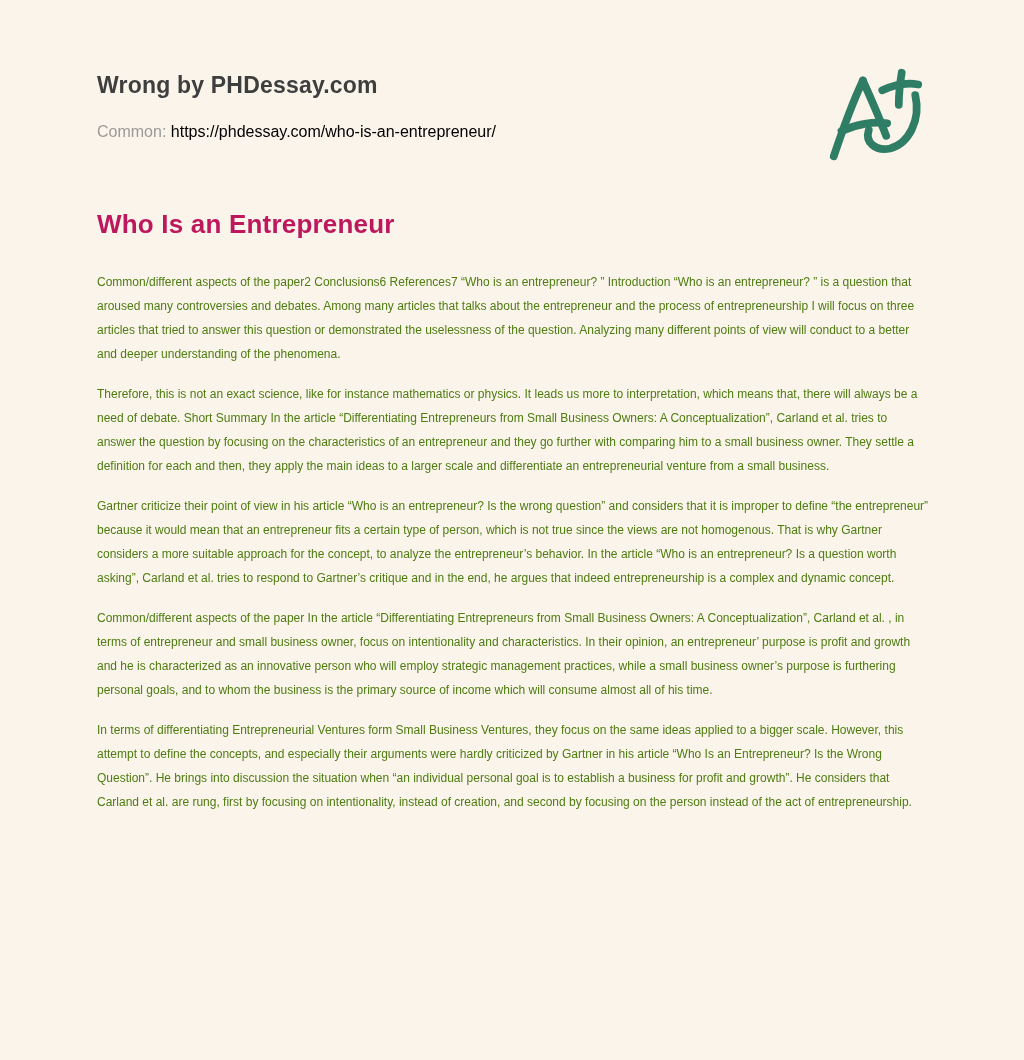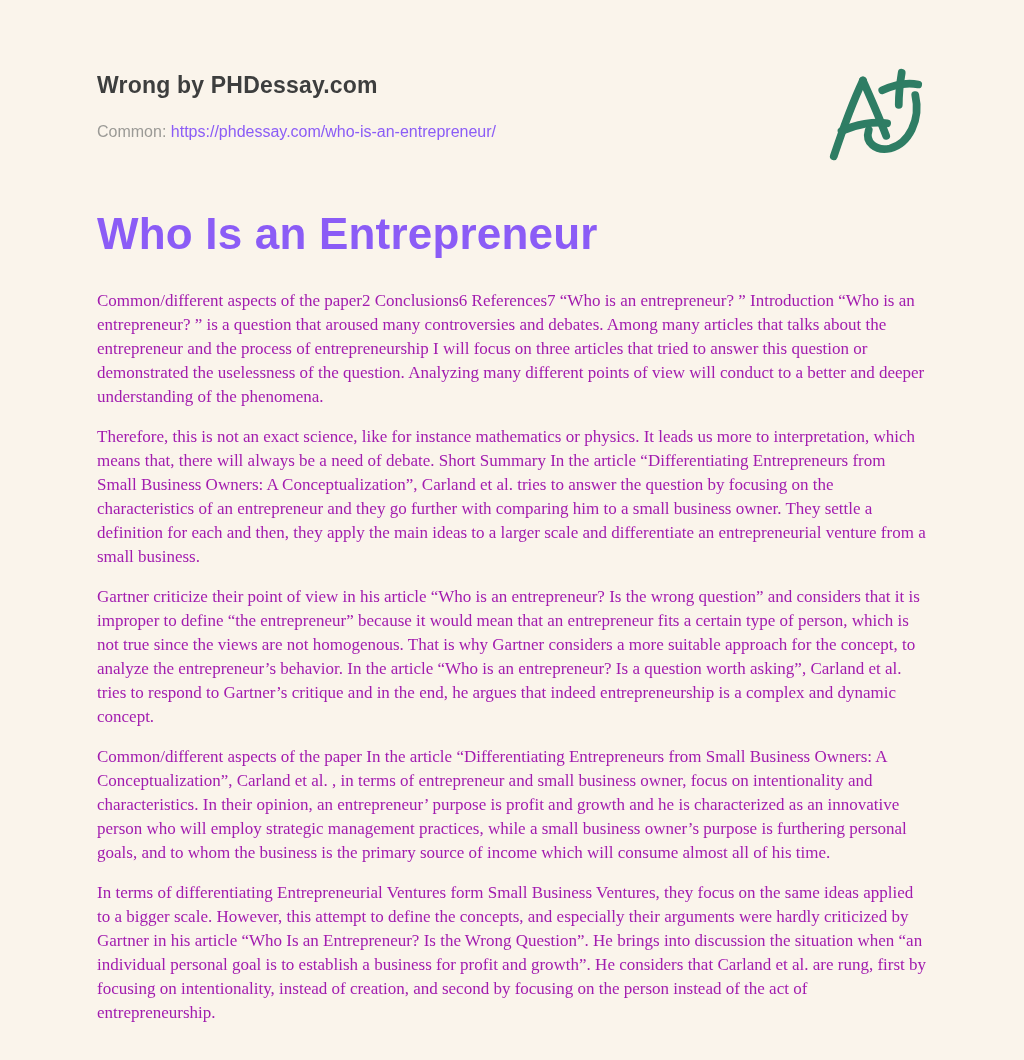--- a/index.html
+++ b/index.html
@@ -23,49 +23,48 @@
     font-weight: 700;
     color: #3d3e3e;
     letter-spacing: 0.2px;
   }
   .source-line {
     margin-top: 24px;
     font-size: 16px;
     color: #9b9a96;
   }
   .source-link {
-    color: #8b5cf6;
+    color: #000000;
     text-decoration: none;
     cursor: pointer;
   }
   .logo {
     position: absolute;
     top: 66px;
     right: 100px;
     width: 97px;
     height: 97px;
   }
   .logo svg { width: 100%; height: 100%; display: block; }
   .article-title {
     margin-top: 68px;
-    font-size: 44px;
+    font-size: 26px;
     font-weight: 700;
-    color: #8b5cf6;
+    color: #be185d;
     letter-spacing: 0.2px;
   }
   .article-body {
     margin-top: 30px;
     width: 832px;
   }
   .article-body p {
-    font-size: 17px;
+    font-size: 12px;
     line-height: 24px;
-    color: #a21caf;
+    color: #4d7c0f;
     margin-bottom: 16px;
-    font-family: Liberation Serif, serif;
   }
   .article-body p:last-child { margin-bottom: 8px; }
 </style>
 </head>
 <body>
 
 <div class="page">
 
   <div class="byline">Wrong by PHDessay.com</div>
 

